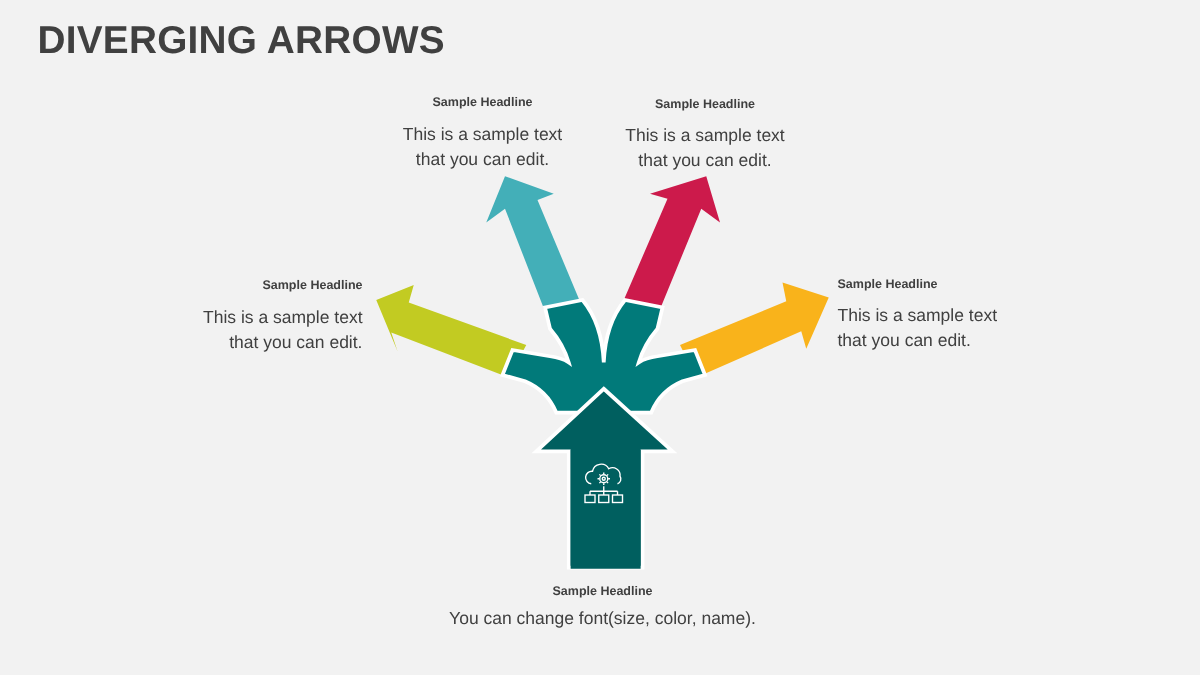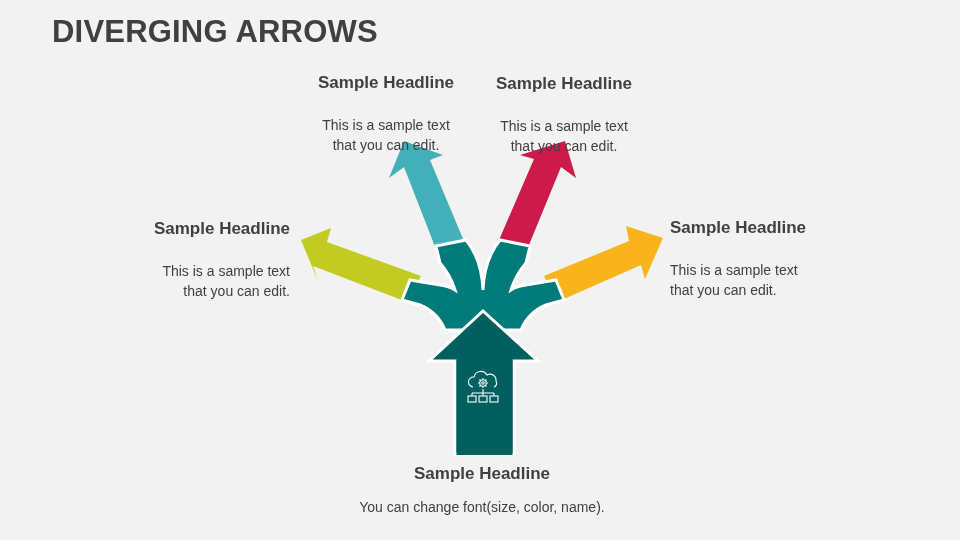--- a/index.html
+++ b/index.html
@@ -1,21 +1,21 @@
 <!DOCTYPE html>
 <html><head>
 <meta charset="utf-8">
 <style>
   html, body { margin:0; padding:0; }
   body { width:960px; height:540px; background:#f2f2f2; position:relative; overflow:hidden;
          font-family:"Liberation Sans", "DejaVu Sans", sans-serif; color:#404040; }
-  .title { position:absolute; left:52px; top:14px; font-size:31px; font-weight:bold; color:#404040; letter-spacing:0.2px; }
+  .title { position:absolute; left:30px; top:14px; font-size:31px; font-weight:bold; color:#404040; letter-spacing:0.2px; }
   .block { position:absolute; width:200px; }
-  .block .h { font-weight:bold; font-size:17px; color:#404040; line-height:20px; }
-  .block .t { font-size:14px; color:#404040; line-height:20px; margin-top:22px; }
+  .block .h { font-weight:bold; font-size:10px; color:#404040; line-height:20px; }
+  .block .t { font-size:14px; color:#404040; line-height:20px; margin-top:4px; }
   .center { text-align:center; }
   .right { text-align:right; }
   .left { text-align:left; }
   svg.diagram { position:absolute; left:0; top:0; }
 </style>
 </head>
 <body>
 
 <div class="title">DIVERGING ARROWS</div>
 
@@ -80,14 +80,14 @@
 </div>
 
 <div class="block left" style="left:670px; top:218px;">
   <div class="h">Sample Headline</div>
   <div class="t">This is a sample text</div>
   <div class="t" style="margin-top:0">that you can edit.</div>
 </div>
 
 <div class="block center" style="left:332px; top:464px; width:300px;">
   <div class="h">Sample Headline</div>
-  <div class="t" style="margin-top:13px">You can change font(size, color, name).</div>
+  <div class="t" style="margin-top:0">You can change font(size, color, name).</div>
 </div>
 
 </body></html>

